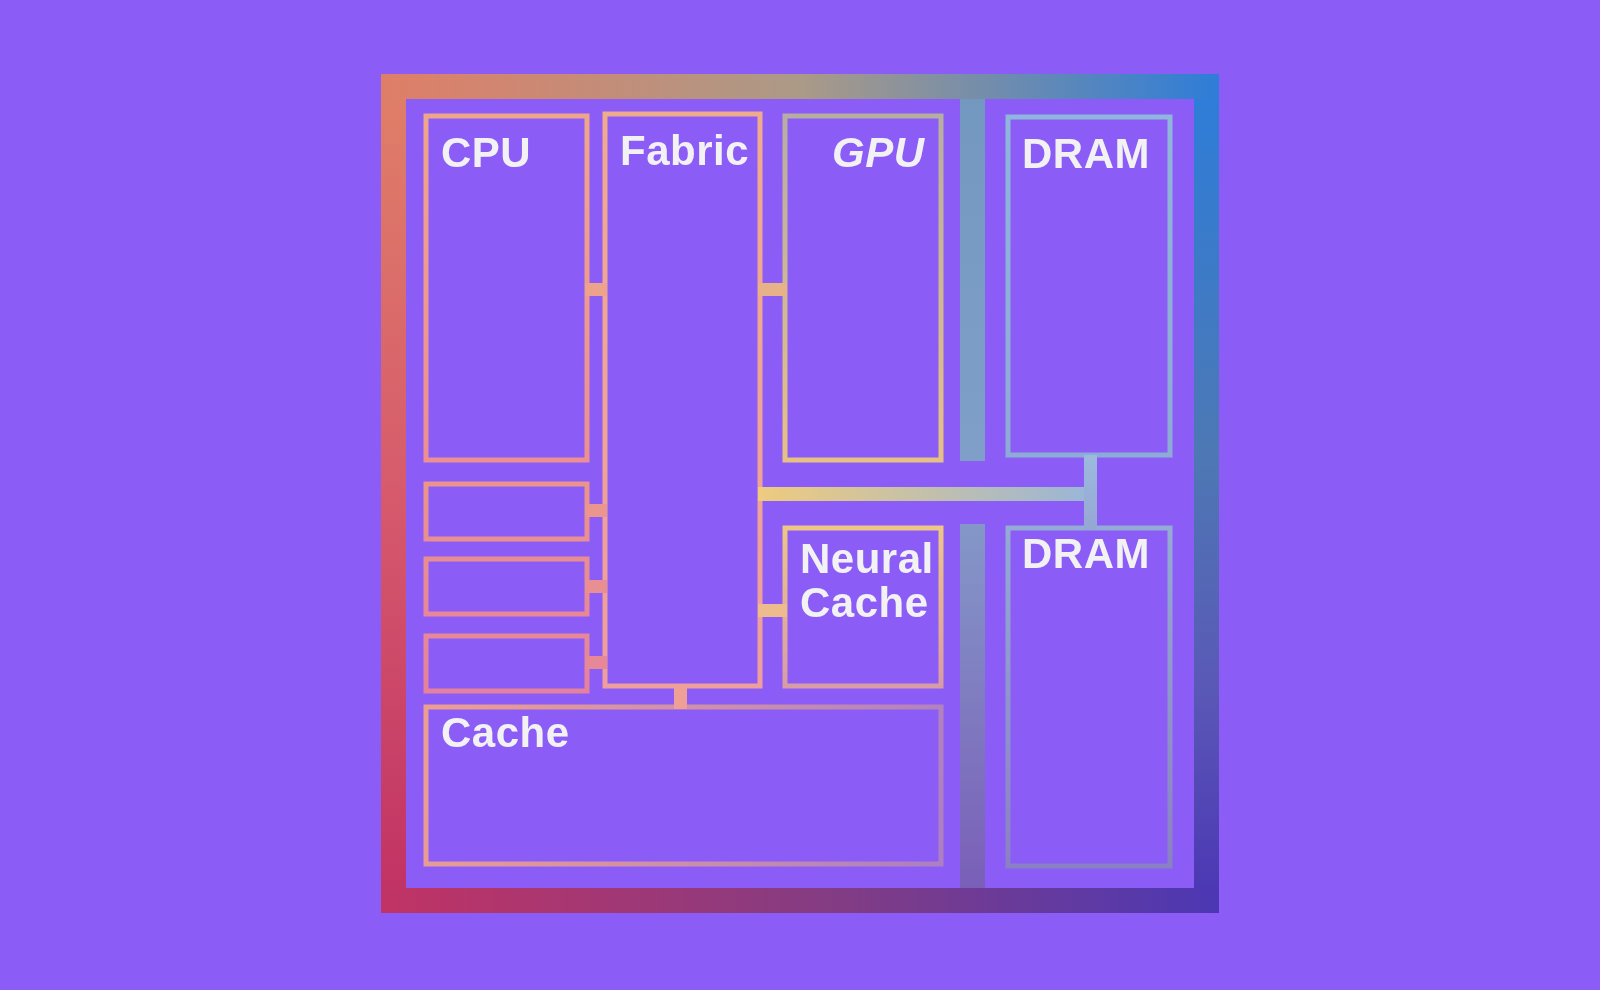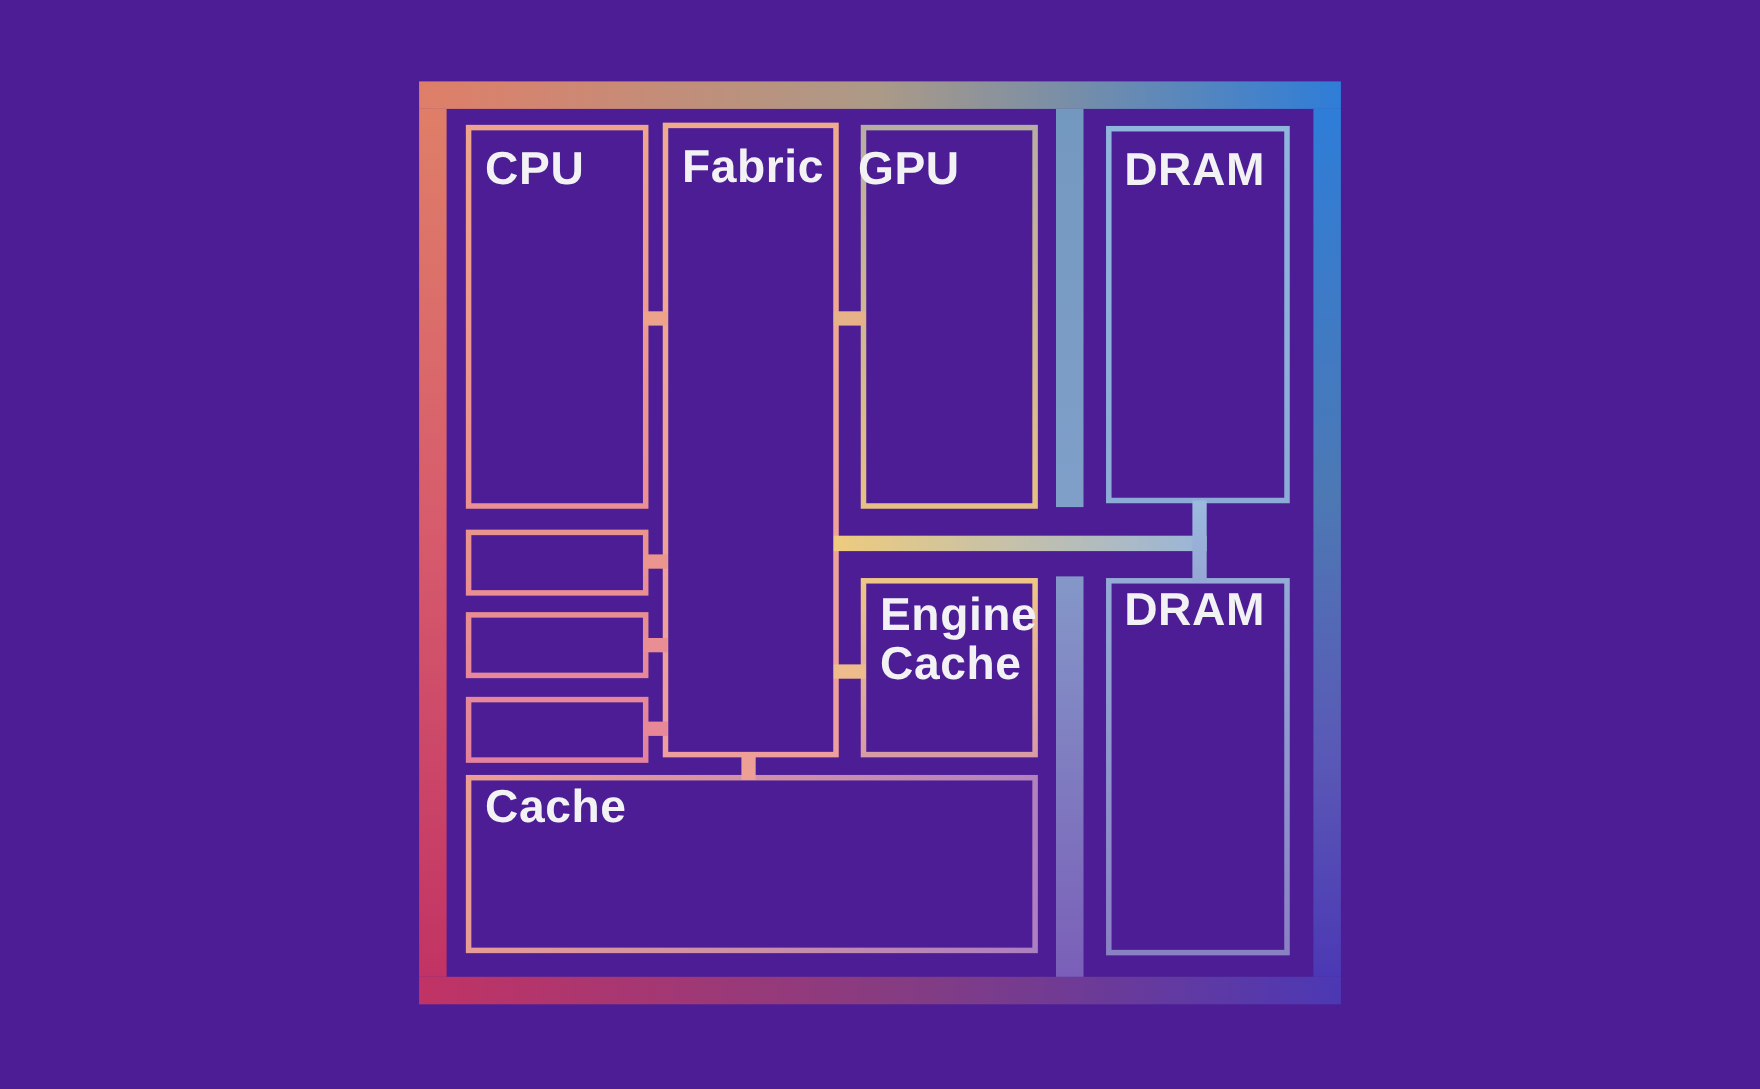--- a/index.html
+++ b/index.html
@@ -5,21 +5,21 @@
   html,body{
     margin:0;padding:0;
     width:1600px;height:990px;
     background:#030303;
     overflow:hidden;
     font-family:"Liberation Sans", sans-serif;
   }
   .stage{
     position:relative;
     width:1600px;height:990px;
-    background:#4c1d95;
+    background:#8b5cf6;
   }
   .stage svg{position:absolute;left:0;top:0;}
   .blk-label{
     position:absolute;
     color:#f2f2f4;
     font-size:42px;
     font-weight:600;
     letter-spacing:0.5px;
     line-height:1.05;
     white-space:nowrap;
@@ -142,22 +142,22 @@
     <rect x="585" y="580" width="22" height="13" fill="#e98f94"></rect>
     <rect x="585" y="656" width="22" height="13" fill="#e78899"></rect>
     <rect x="758" y="604" width="29" height="13" fill="#eebc8c"></rect>
     <rect x="674" y="684" width="13" height="25" fill="#ee9f96"></rect>
     <rect x="758" y="487" width="339" height="14" fill="url(#gBus)"></rect>
     <rect x="1084" y="455" width="13" height="75" fill="url(#gDramConn)"></rect>
   </svg>
 
   <div class="blk-label" style="left:441px;top:131px;">CPU</div>
   <div class="blk-label" style="left:620px;top:129px;text-align:center;">Fabric</div>
-  <div class="blk-label" style="left:780px;top:131px;">GPU</div>
+  <div class="blk-label" style="left:832px;top:131px;font-style:italic;">GPU</div>
   <div class="blk-label" style="left:1022px;top:132px;">DRAM</div>
   <div class="blk-label" style="left:800px;top:537px;">
-    <span>Engine</span>
+    <span>Neural</span>
     <span>Cache</span>
   </div>
   <div class="blk-label" style="left:1022px;top:532px;">DRAM</div>
   <div class="blk-label" style="left:441px;top:711px;">Cache</div>
 
 </div>
 
 </body></html>

